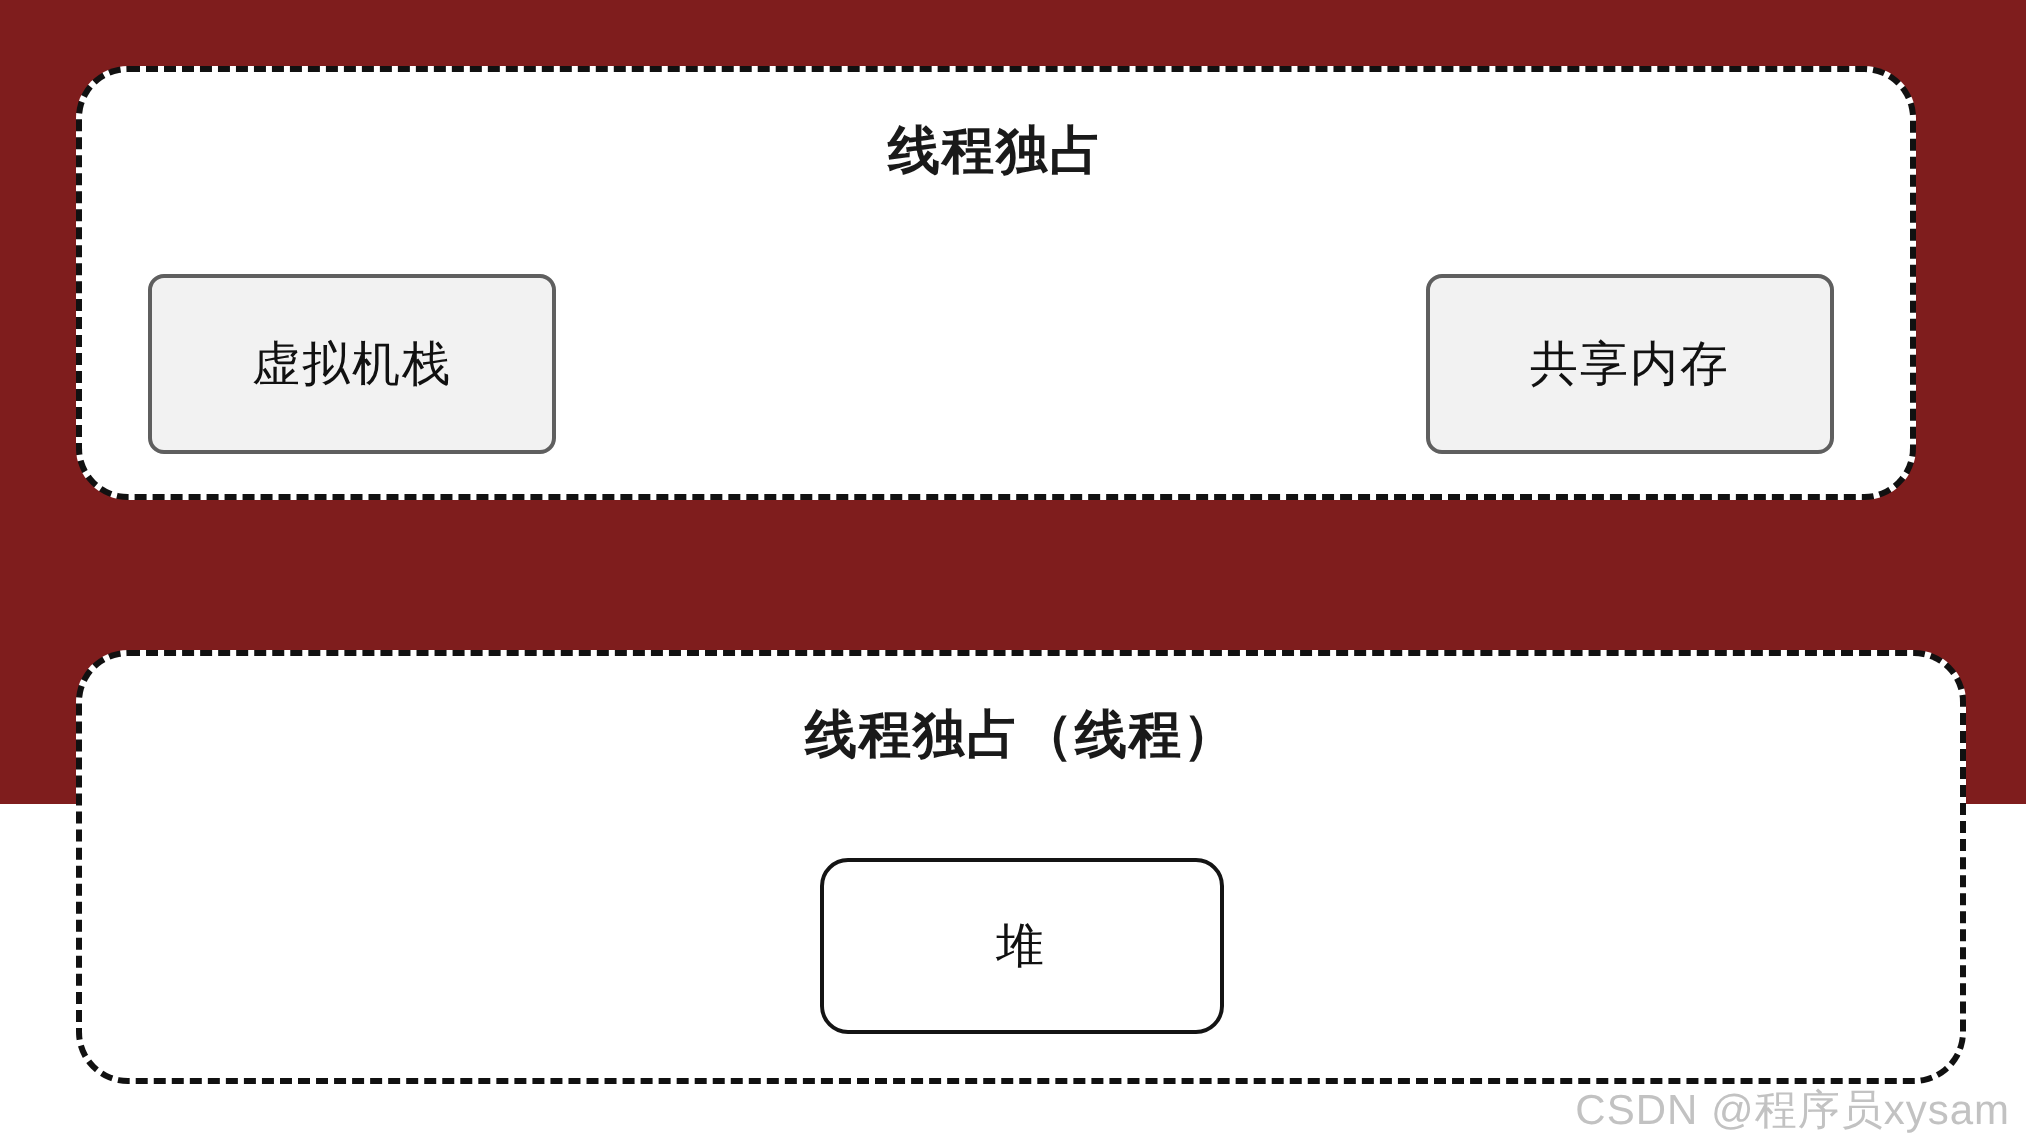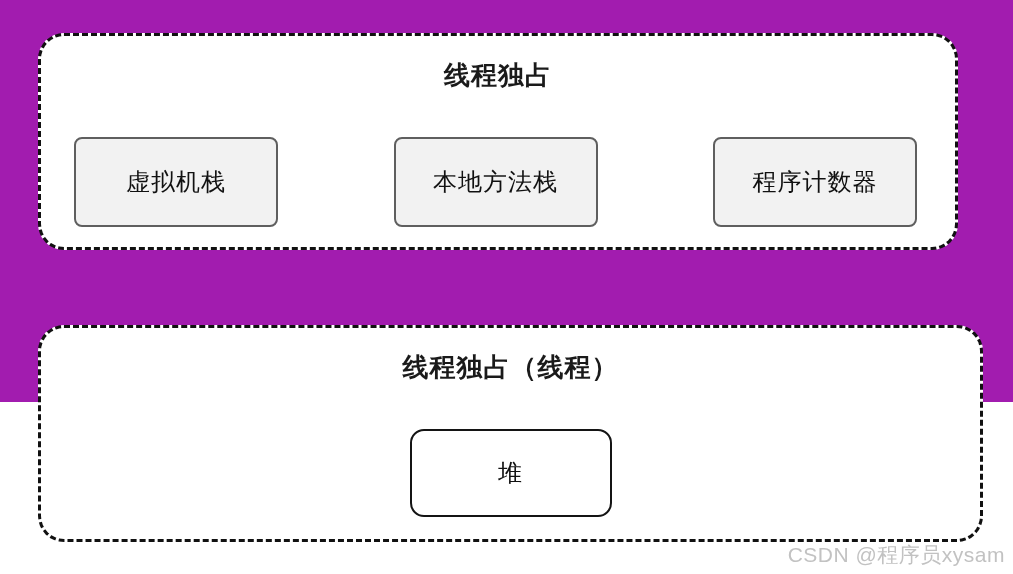--- a/index.html
+++ b/index.html
@@ -5,21 +5,21 @@
   * { margin: 0; padding: 0; box-sizing: border-box; }
   html, body {
     width: 1013px; height: 574px;
     background: #ffffff;
     font-family: "Liberation Sans", sans-serif;
     overflow: hidden;
   }
   .canvas {
     position: relative;
     width: 1013px; height: 402px;
-    background: #a21caf;
+    background: #7f1d1d;
   }
   .group {
     position: absolute;
     border: 3px dashed #111111;
     border-radius: 26px;
     background: #ffffff;
   }
   .group-top {
     left: 38px; top: 33px;
     width: 920px; height: 217px;
@@ -80,22 +80,21 @@
 </style>
 </head>
 <body>
 
 <div class="canvas">
 
   <div class="group group-top">
     <div class="group-title">线程独占</div>
     <div class="row-top">
       <div class="node node-gray">虚拟机栈</div>
-      <div class="node node-gray">本地方法栈</div>
-      <div class="node node-gray">程序计数器</div>
+      <div class="node node-gray">共享内存</div>
     </div>
   </div>
 
   <div class="group group-bottom">
     <div class="group-title">线程独占（线程）</div>
     <div class="row-bottom">
       <div class="node node-white">堆</div>
     </div>
   </div>
 

